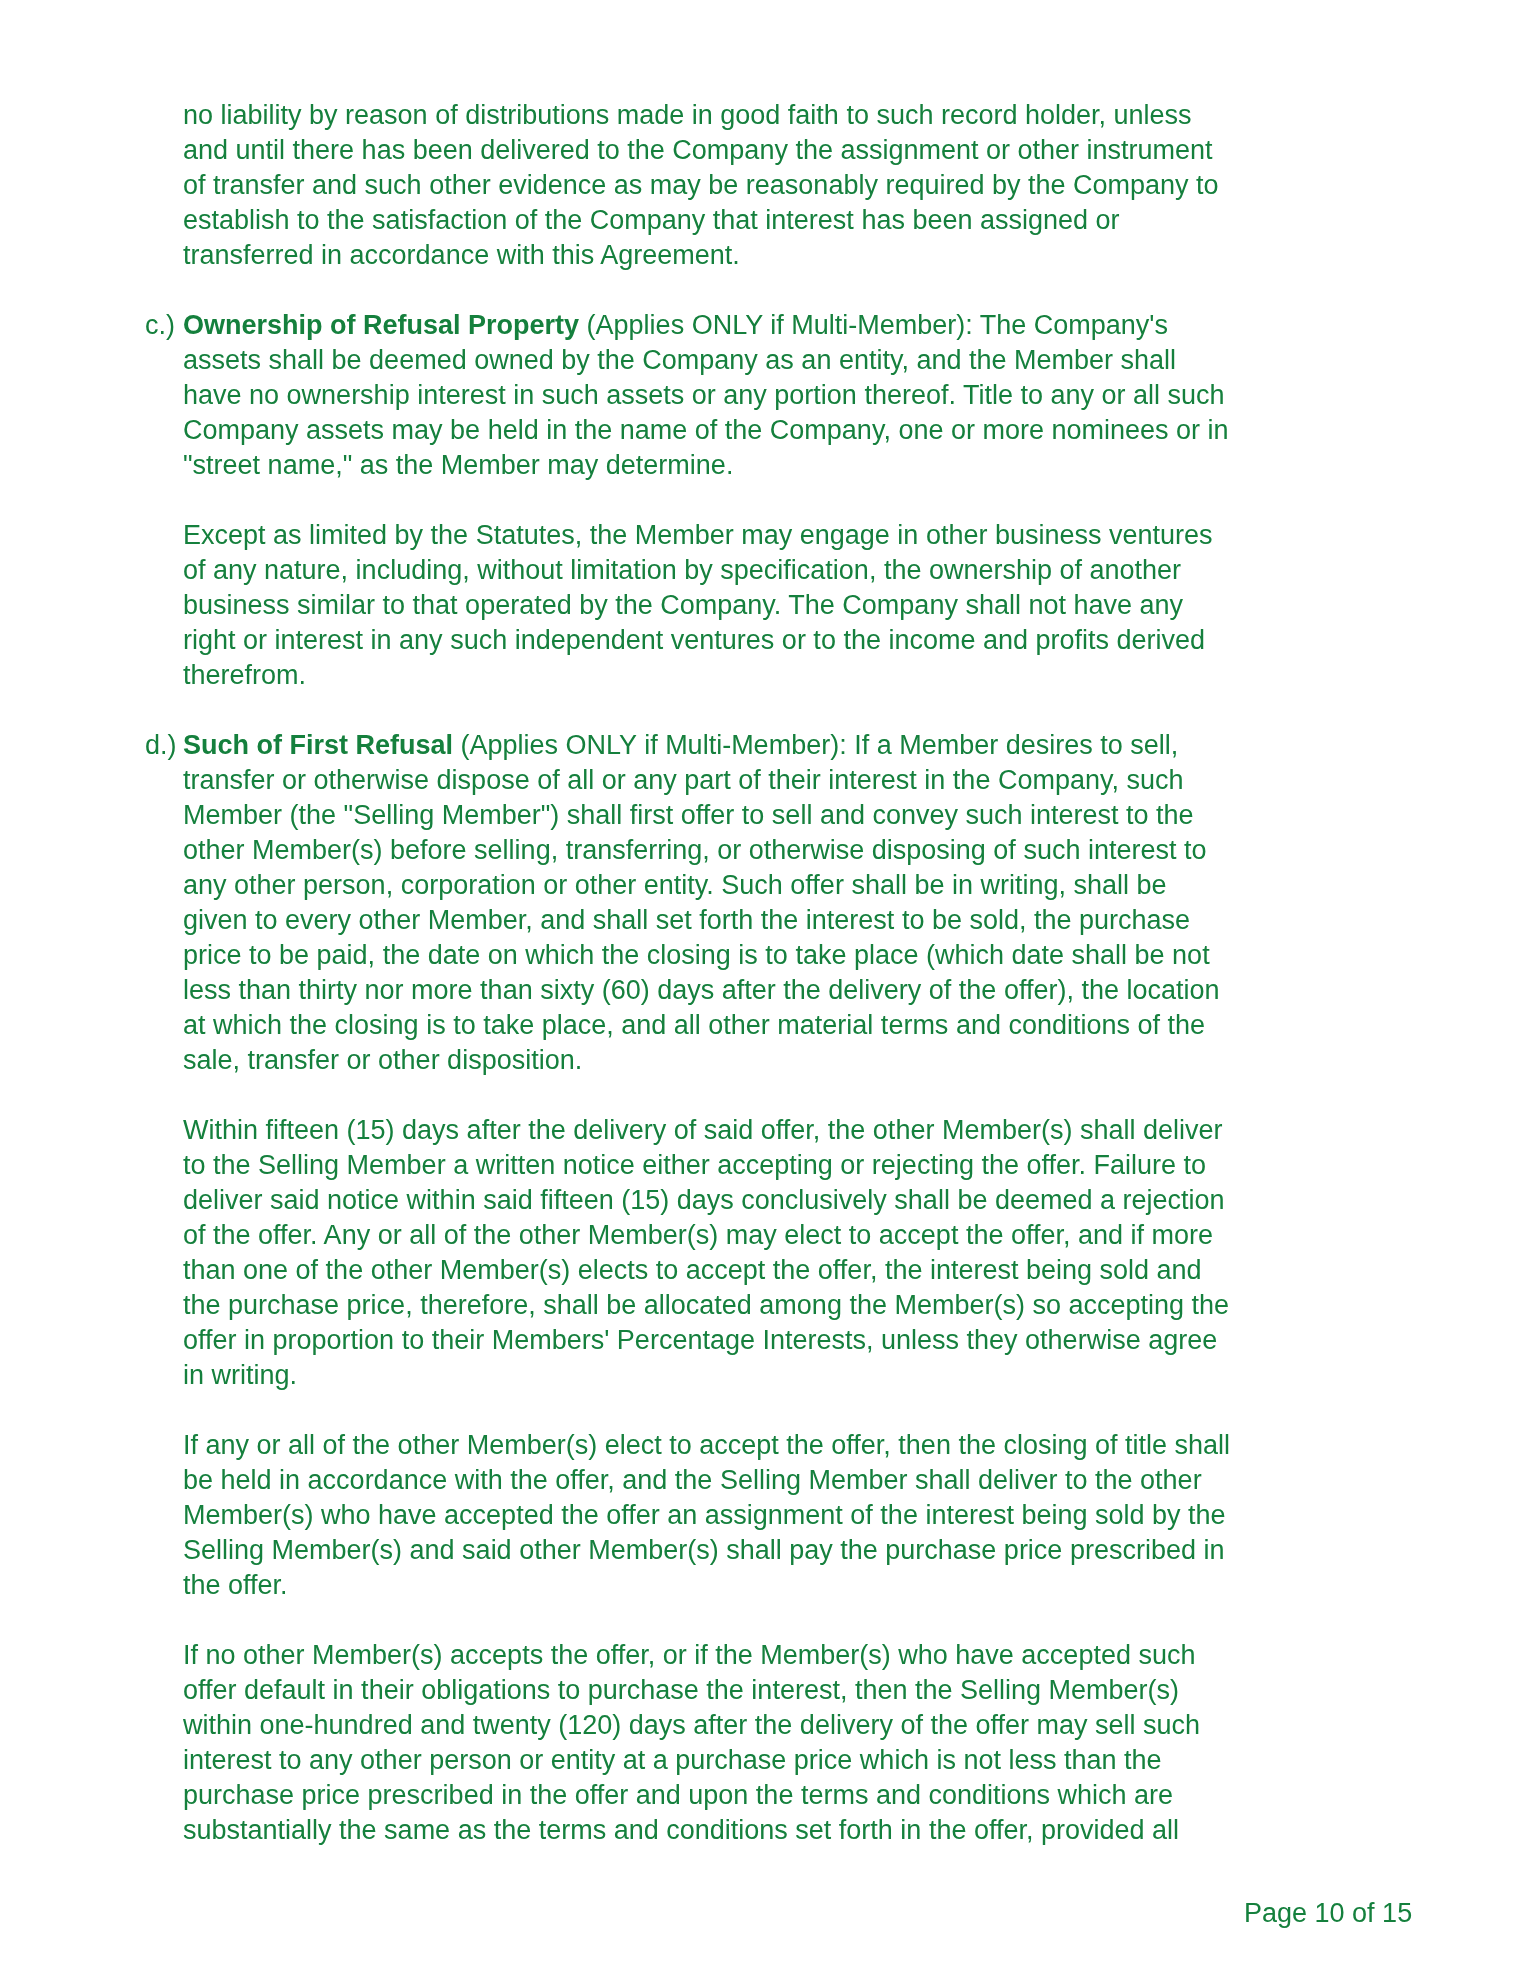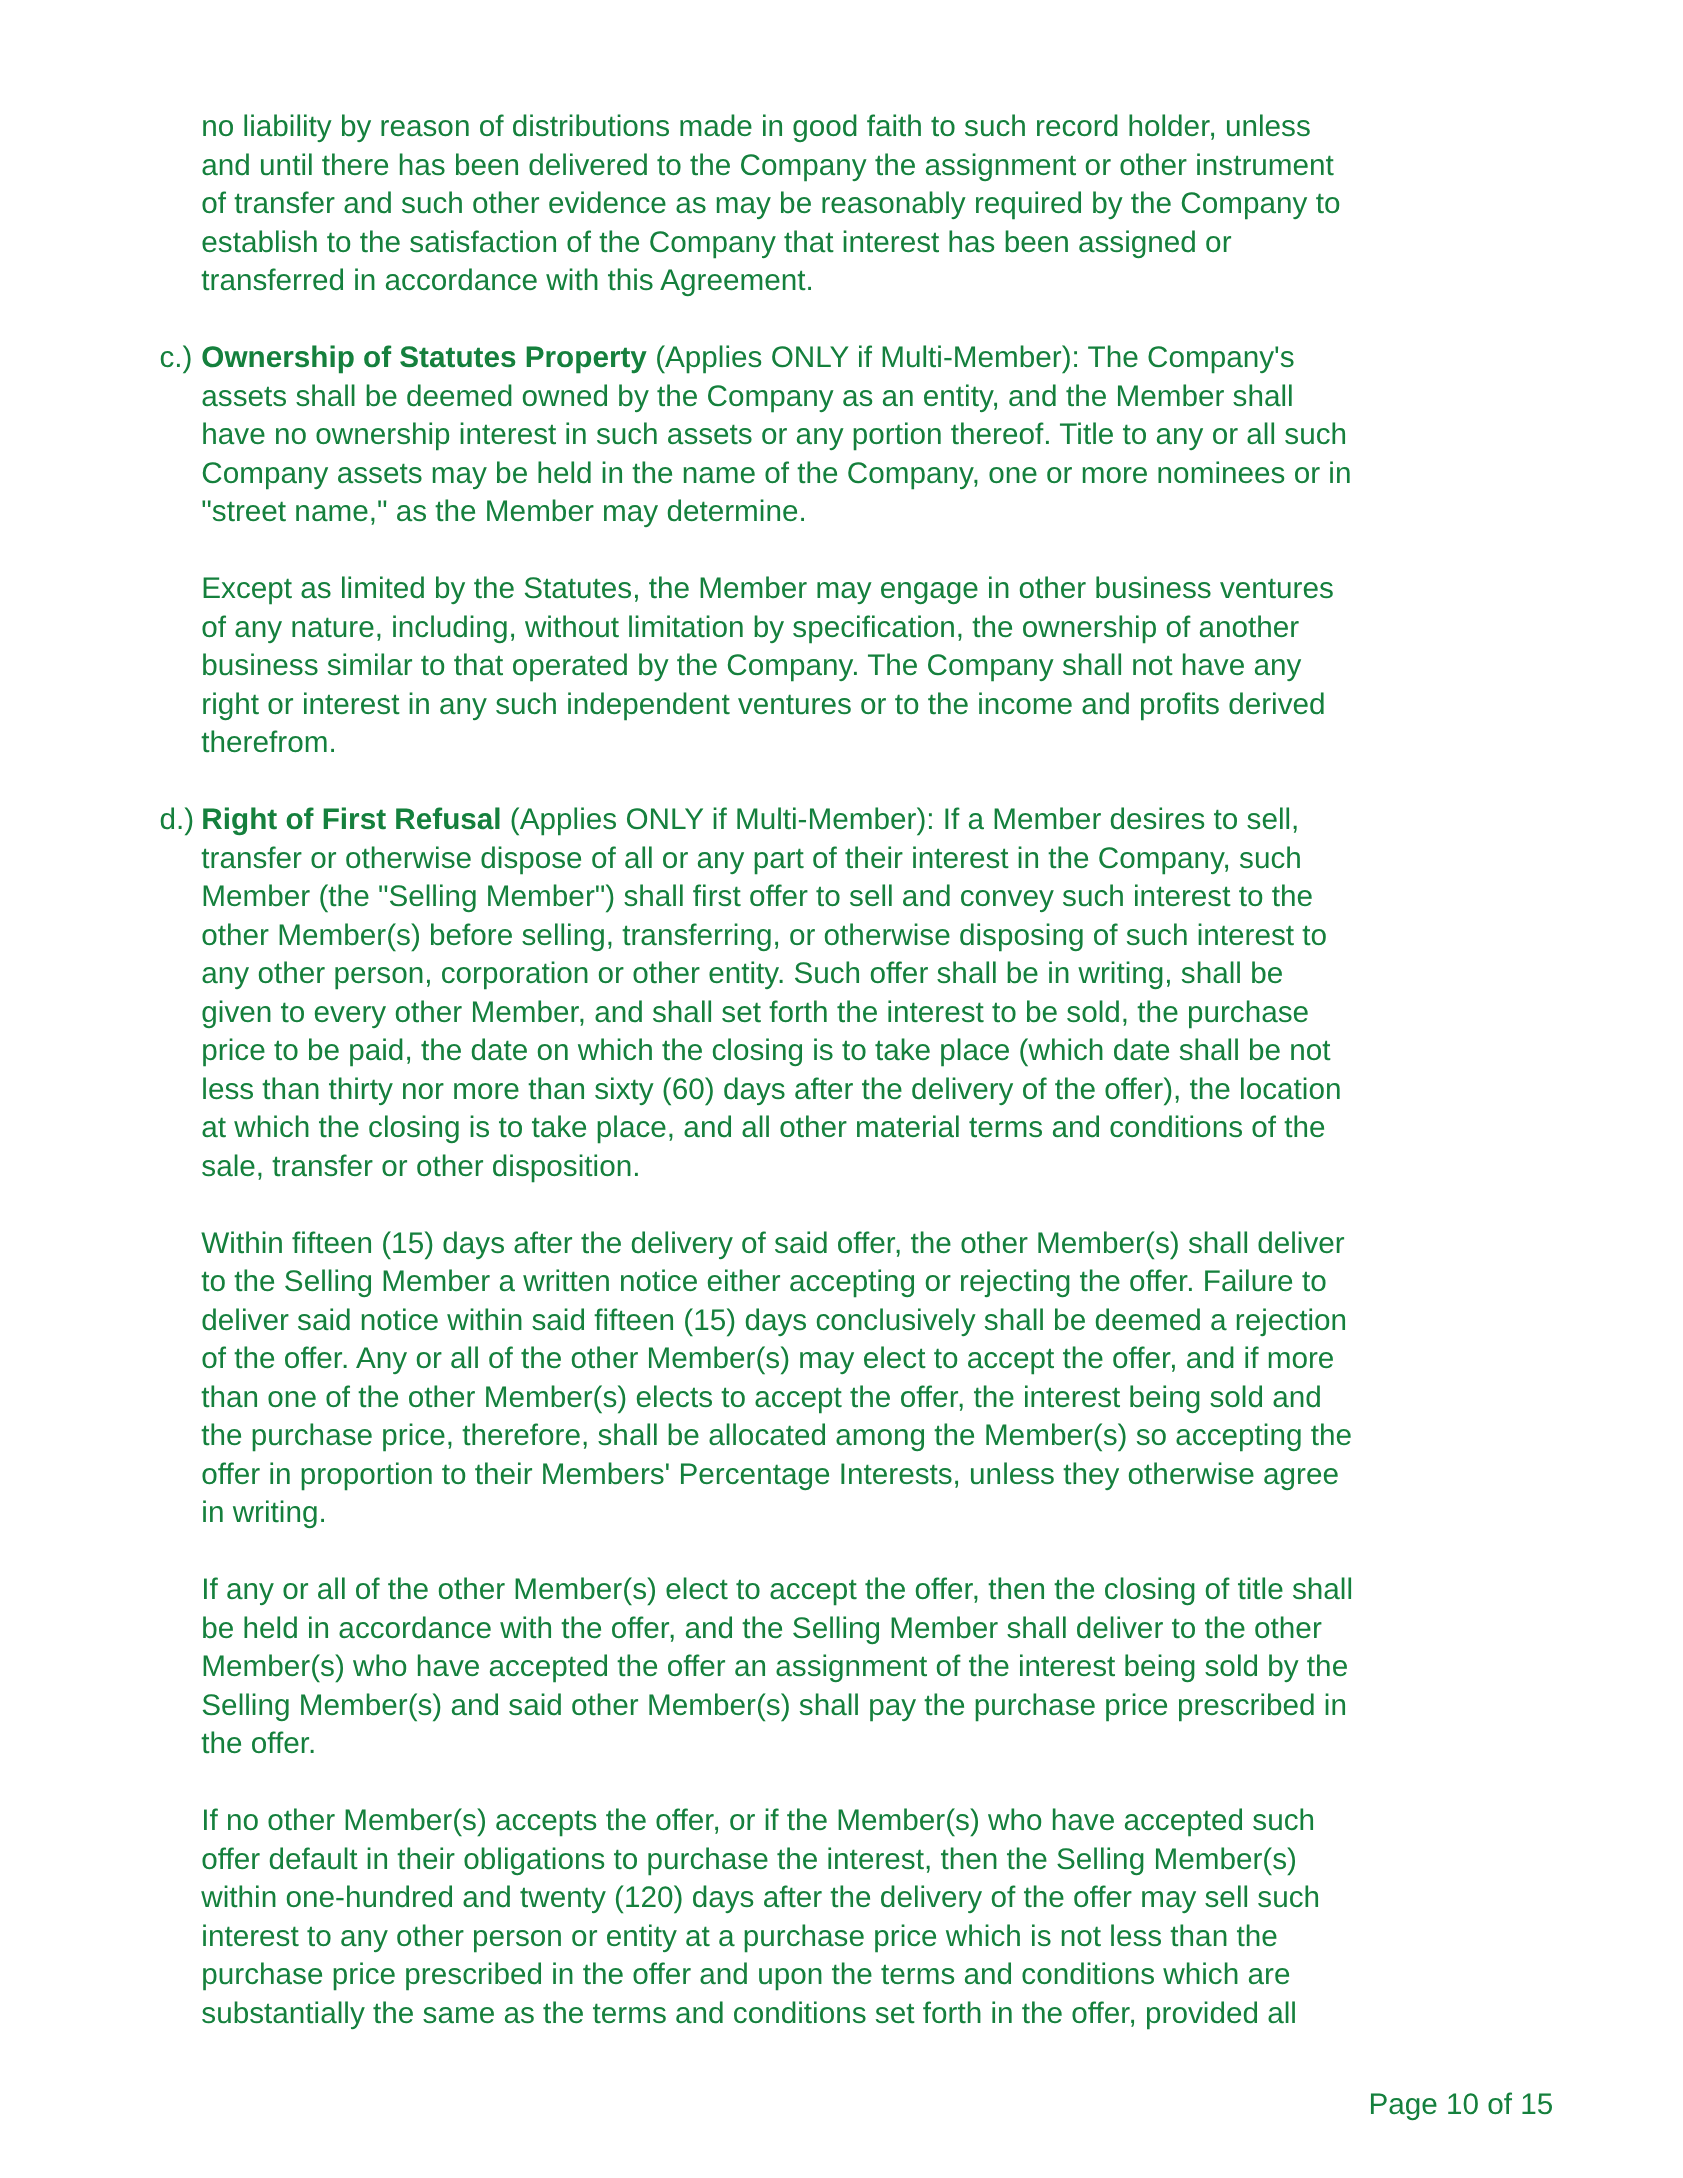--- a/index.html
+++ b/index.html
@@ -64,36 +64,36 @@
   <div class="doc">
 
     <div class="block para">no liability by reason of distributions made in good faith to such record holder, unless
 and until there has been delivered to the Company the assignment or other instrument
 of transfer and such other evidence as may be reasonably required by the Company to
 establish to the satisfaction of the Company that interest has been assigned or
 transferred in accordance with this Agreement.</div>
 
     <div class="block hang">
       <span class="label">c.)</span>
-      <p class="content"><b>Ownership of Statutes Property</b><span class="body-text"> (Applies ONLY if Multi-Member): The Company's
+      <p class="content"><b>Ownership of Refusal Property</b><span class="body-text"> (Applies ONLY if Multi-Member): The Company's
 assets shall be deemed owned by the Company as an entity, and the Member shall
 have no ownership interest in such assets or any portion thereof. Title to any or all such
 Company assets may be held in the name of the Company, one or more nominees or in
 "street name," as the Member may determine.</span></p>
     </div>
 
     <div class="block para">Except as limited by the Statutes, the Member may engage in other business ventures
 of any nature, including, without limitation by specification, the ownership of another
 business similar to that operated by the Company. The Company shall not have any
 right or interest in any such independent ventures or to the income and profits derived
 therefrom.</div>
 
     <div class="block hang">
       <span class="label">d.)</span>
-      <p class="content"><b>Right of First Refusal</b><span class="body-text"> (Applies ONLY if Multi-Member): If a Member desires to sell,
+      <p class="content"><b>Such of First Refusal</b><span class="body-text"> (Applies ONLY if Multi-Member): If a Member desires to sell,
 transfer or otherwise dispose of all or any part of their interest in the Company, such
 Member (the "Selling Member") shall first offer to sell and convey such interest to the
 other Member(s) before selling, transferring, or otherwise disposing of such interest to
 any other person, corporation or other entity. Such offer shall be in writing, shall be
 given to every other Member, and shall set forth the interest to be sold, the purchase
 price to be paid, the date on which the closing is to take place (which date shall be not
 less than thirty nor more than sixty (60) days after the delivery of the offer), the location
 at which the closing is to take place, and all other material terms and conditions of the
 sale, transfer or other disposition.</span></p>
     </div>

